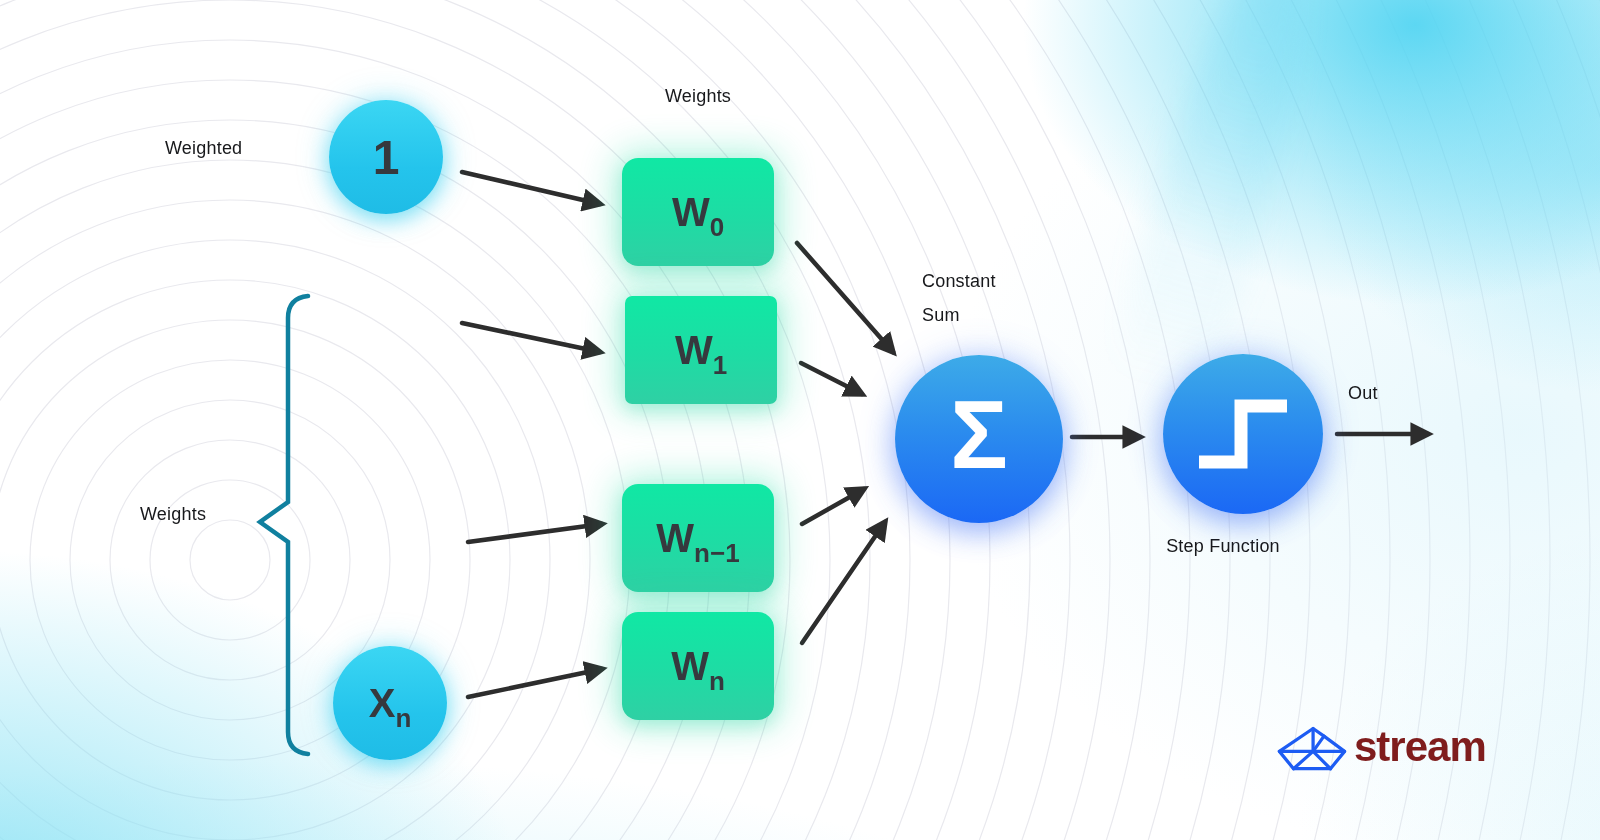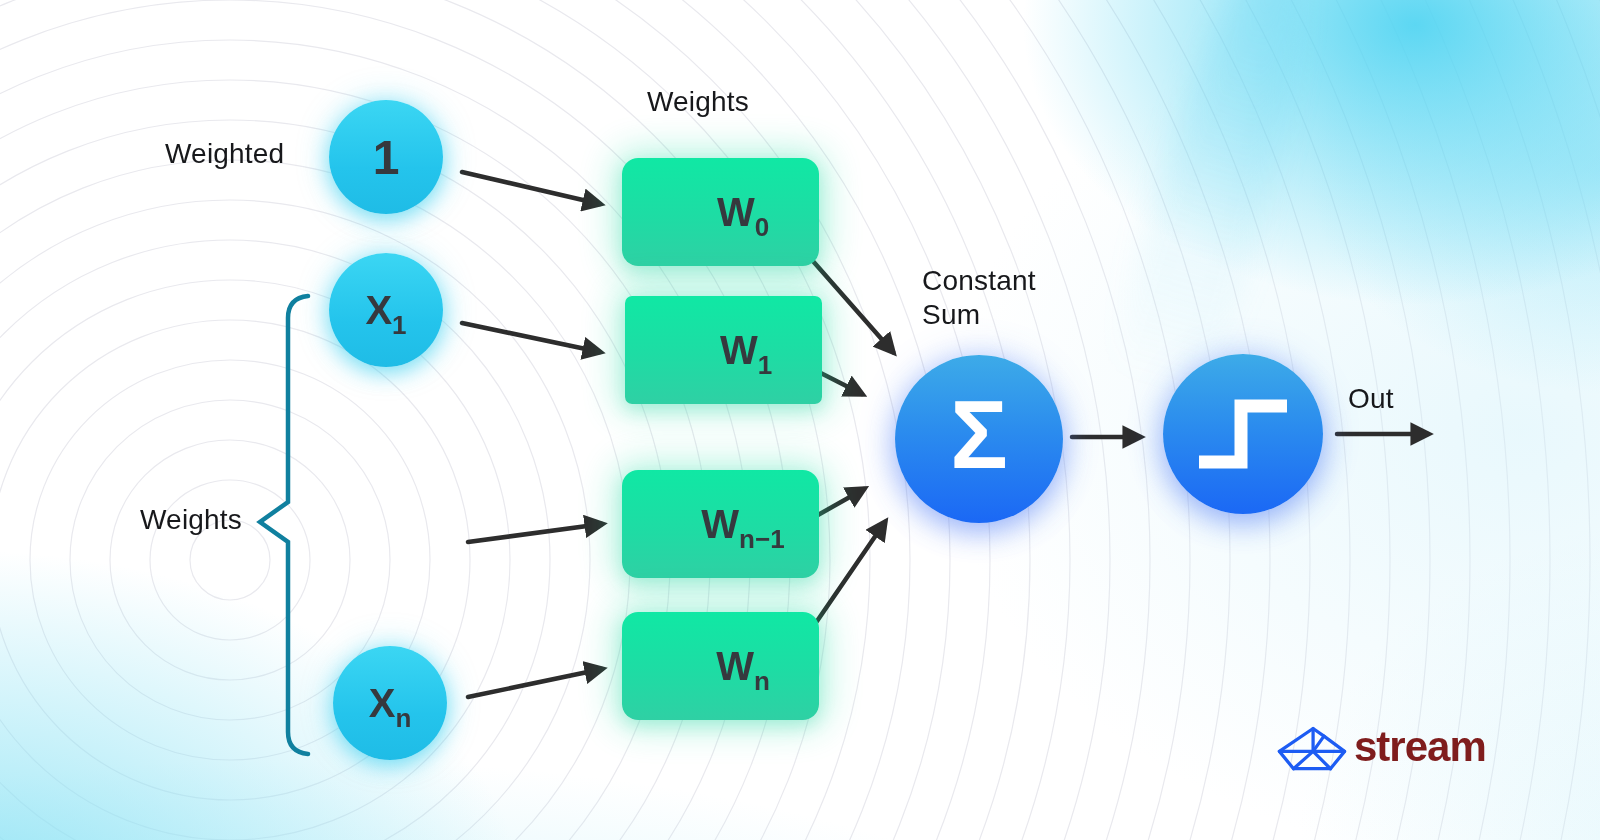--- a/index.html
+++ b/index.html
@@ -27,38 +27,38 @@
     position:absolute;left:1150px;top:-60px;width:110px;height:560px;
     transform:rotate(16deg);border-radius:50%;
     background:linear-gradient(to bottom, rgba(110,216,243,.30), rgba(110,216,243,0) 80%);
     filter:blur(14px);
   }
   
   .wires{position:absolute;left:0;top:0;width:1600px;height:840px;}
   .wires line{stroke:#2d2d2d;stroke-width:4.5;stroke-linecap:round;}
   .brace{fill:none;stroke:#10809f;stroke-width:4.5;stroke-linecap:round;stroke-linejoin:miter;}
   
-  .label{position:absolute;color:#17181b;font-size:28px;font-weight:500;letter-spacing:.2px;}
+  .label{position:absolute;color:#17181b;font-size:18px;font-weight:500;letter-spacing:.2px;}
   
   .circle-cyan{
     position:absolute;width:114px;height:114px;border-radius:50%;
     background:linear-gradient(180deg,#3bd6f3 0%,#24c4ec 60%,#1fbce6 100%);
     box-shadow:0 6px 20px rgba(45,205,240,.50), 0 0 32px rgba(45,205,240,.35);
     display:flex;align-items:center;justify-content:center;
     color:#36393e;font-weight:700;font-size:40px;
   }
   .circle-cyan.big-one{font-size:48px;}
   .circle-cyan sub, .box-green sub{font-size:26px;font-weight:700;vertical-align:-10px;line-height:0;}
   
   .box-green{
     position:absolute;width:152px;height:108px;border-radius:16px;
     background:linear-gradient(180deg,#10e8a4 0%,#1edca4 55%,#2fd0a4 100%);
     box-shadow:0 0 34px 8px rgba(32,225,165,.32), 0 6px 16px rgba(32,200,150,.22);
     display:flex;align-items:center;justify-content:center;
-    color:#36393e;font-weight:700;font-size:40px;padding-left:45px;
+    color:#36393e;font-weight:700;font-size:40px;
   }
   
   .circle-blue{
     position:absolute;border-radius:50%;
     background:linear-gradient(180deg,#3dabe8 0%,#2b8cee 45%,#1b68f5 100%);
     box-shadow:0 10px 28px rgba(70,115,245,.42), 0 0 36px rgba(90,140,250,.30);
     display:flex;align-items:center;justify-content:center;
   }
   .sum-node{left:895px;top:355px;width:168px;height:168px;}
   .step-node{left:1163px;top:354px;width:160px;height:160px;}
@@ -136,39 +136,37 @@
     <line x1="1337" y1="434" x2="1428" y2="434" marker-end="url(#ah)"></line>
   </svg>
 
   <div class="label" style="left:165px;top:138px;">Weighted</div>
   <div class="label" style="left:622px;top:86px;width:152px;text-align:center;">Weights</div>
   <div class="label" style="left:140px;top:504px;">Weights</div>
   <div class="label ws-label" style="left:922px;top:264px;">
     <div>Constant</div>
     <div>Sum</div>
   </div>
+  <div class="label" style="left:1073px;top:536px;width:300px;text-align:center;">Step Function</div>
   <div class="label" style="left:1348px;top:383px;">Out</div>
 
   <div class="circle-cyan big-one" style="left:329px;top:100px;">
     <span><span>1</span><sub></sub></span>
-  </div>
-  <div class="circle-cyan" style="left:329px;top:253px;">
-    <span><span>X</span><sub>1</sub></span>
   </div>
   <div class="circle-cyan" style="left:333px;top:646px;">
     <span><span>X</span><sub>n</sub></span>
   </div>
 
   <div class="box-green" style="left:622px;top:158px;">
     <span><span>W</span><sub>0</sub></span>
   </div>
   <div class="box-green" style="left:625px;top:296px;border-radius:7px;">
     <span><span>W</span><sub>1</sub></span>
   </div>
-  <div class="box-green" style="left:622px;top:470px;text-align:right;">
+  <div class="box-green" style="left:622px;top:484px;text-align:right;">
     <span><span>W</span><sub>n−1</sub></span>
   </div>
   <div class="box-green" style="left:622px;top:612px;">
     <span><span>W</span><sub>n</sub></span>
   </div>
 
   <div class="circle-blue sum-node">
     <span class="sigma">Σ</span>
   </div>
   <div class="circle-blue step-node">

